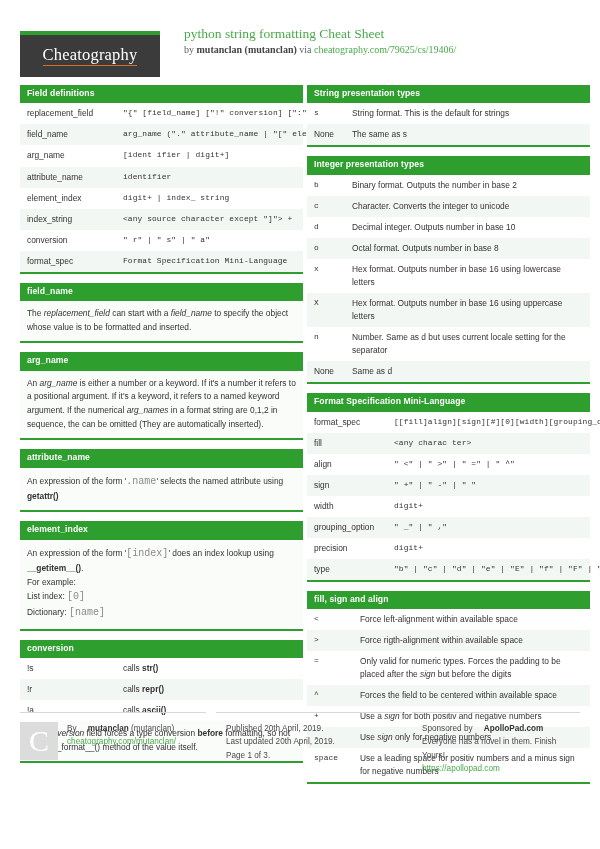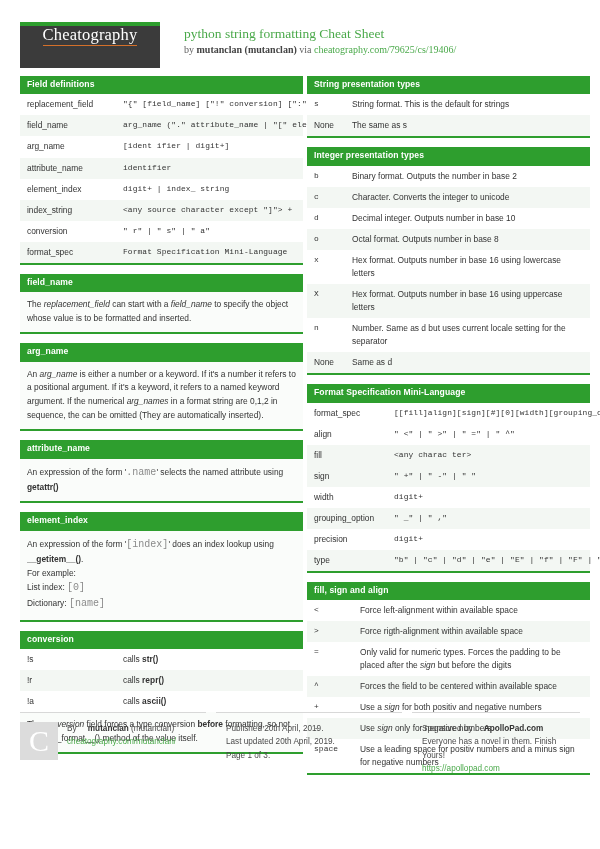--- a/index.html
+++ b/index.html
@@ -29,23 +29,24 @@
     align-items: flex-start;
     padding: 22px 10px 8px 10px;
   }
   .logo-box {
     width: 140px;
     height: 46px;
     background: #3b3b3b;
     border-top: 4px solid #2e9e2e;
     box-sizing: border-box;
     display: flex;
-    align-items: flex-start;
+    align-items: center;
     justify-content: center;
     flex: 0 0 auto;
+    margin-top: 9px;
   }
   .logo-text {
     font-family: "Liberation Serif", serif;
     color: #ffffff;
     font-size: 16.5px;
     letter-spacing: 0.2px;
     border-bottom: 1.5px solid #d4702a;
     padding-bottom: 1px;
     line-height: 1.1;
   }
@@ -362,27 +363,27 @@
         </div>
       </div>
 
       <div class="card">
         <div class="card-title">Format Specification Mini-Language</div>
         <div class="rows kw-mid">
           <div class="row bleed">
             <div class="k">format_spec</div>
             <div class="v mono nowrapmono">[[fill]align][sign][#][0][width][grouping_option][.precision][type]</div>
           </div>
+          <div class="row alt">
+            <div class="k">fill</div>
+            <div class="v mono">&lt;any charac ter&gt;</div>
+          </div>
           <div class="row">
             <div class="k">align</div>
             <div class="v mono">" &lt;" | " &gt;" | " =" | " ^"</div>
-          </div>
-          <div class="row alt">
-            <div class="k">fill</div>
-            <div class="v mono">&lt;any charac ter&gt;</div>
           </div>
           <div class="row alt">
             <div class="k">sign</div>
             <div class="v mono">" +" | " -" | " "</div>
           </div>
           <div class="row">
             <div class="k">width</div>
             <div class="v mono">digit+</div>
           </div>
           <div class="row alt">

